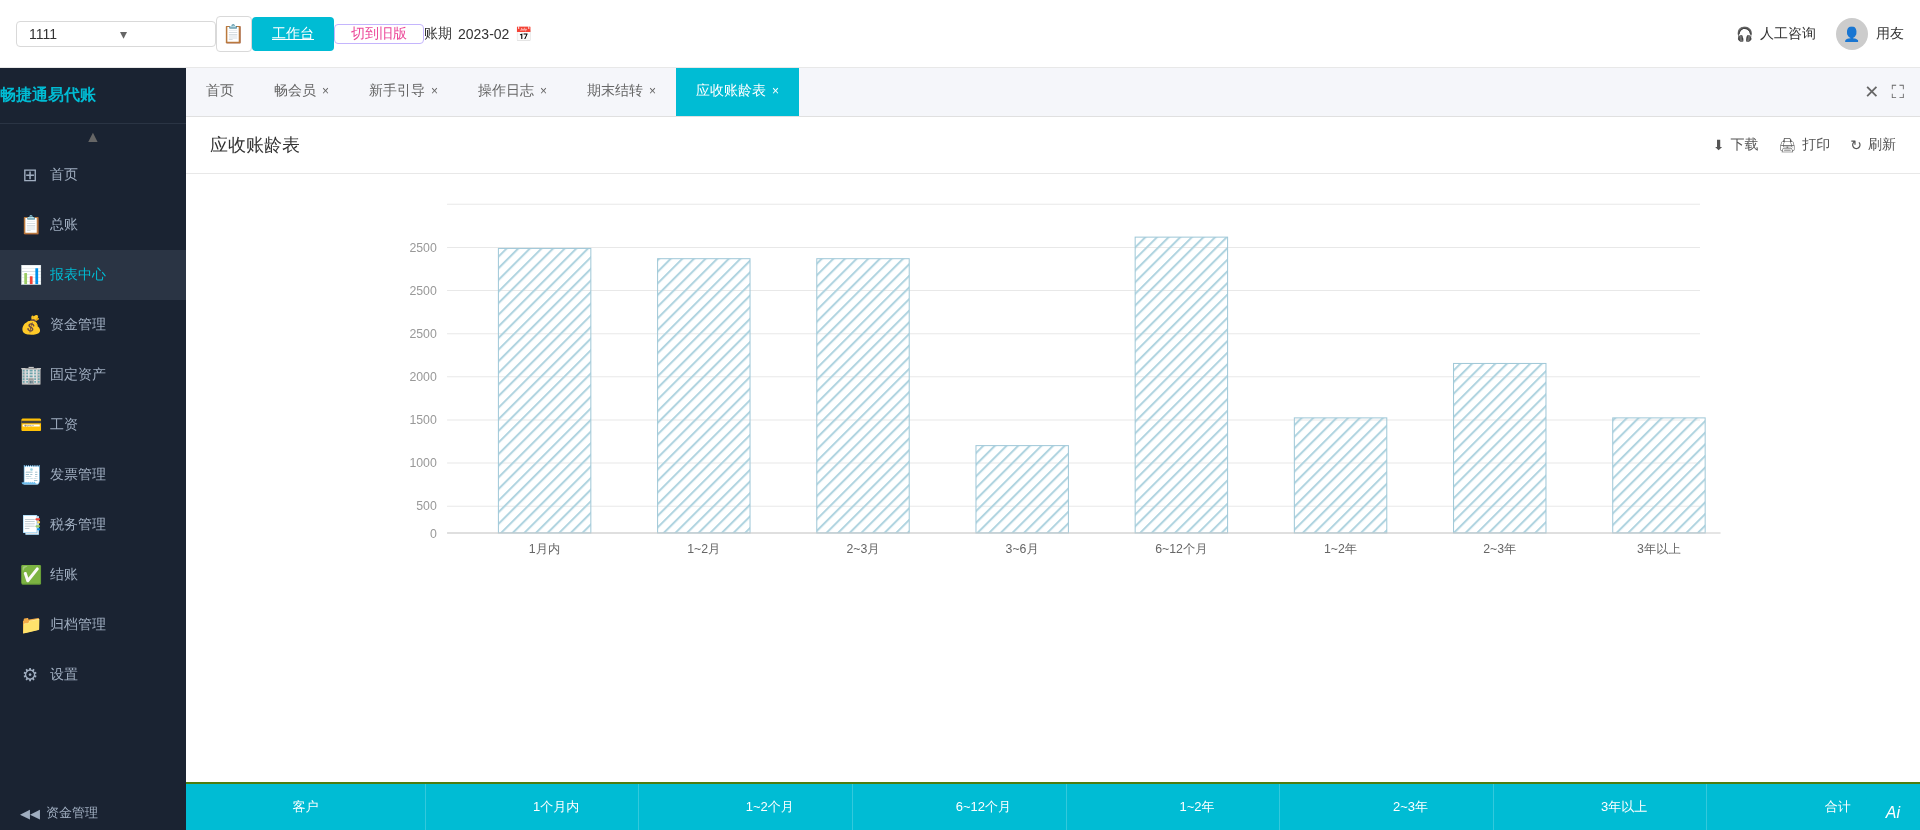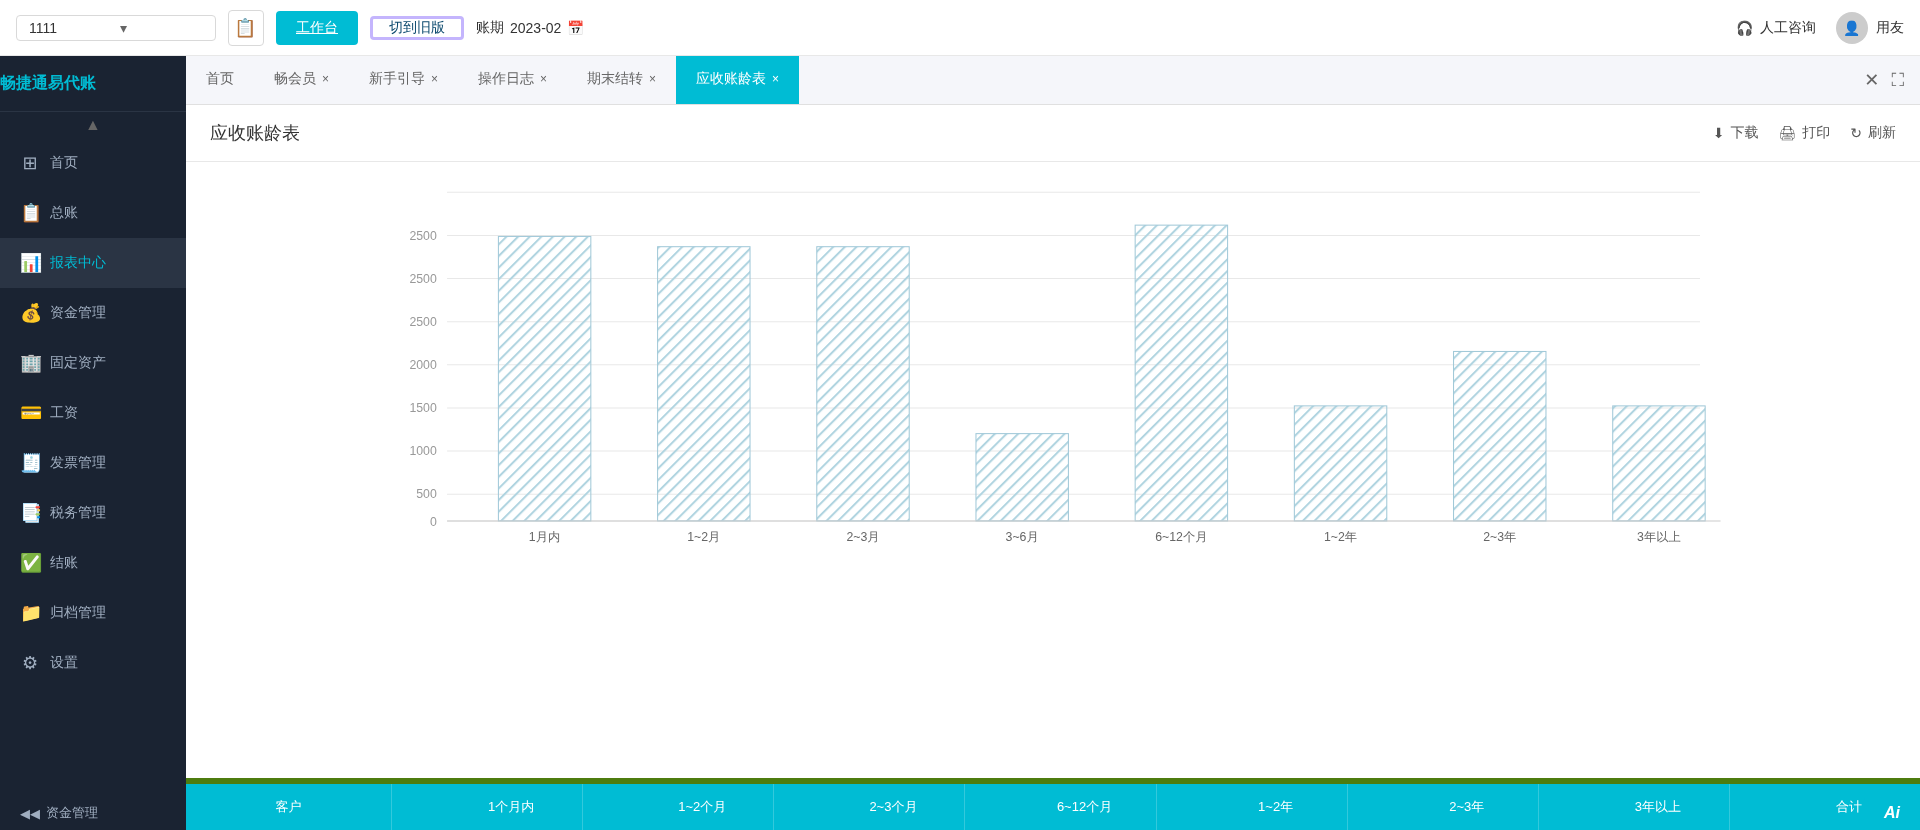--- a/index.html
+++ b/index.html
@@ -1,22 +1,22 @@
 <!DOCTYPE html>
 <html><head>
   <meta charset="utf-8">
   <style>
     * { box-sizing: border-box; margin: 0; padding: 0; }
     body { font-family: 'Microsoft YaHei', sans-serif; background: #f5f6fa; display: flex; flex-direction: column; height: 830px; overflow: hidden; }
 
     
     .top-header {
-      display: flex; align-items: center; height: 56px;
+      display: flex; align-items: center; height: 68px;
       background: #fff; border-bottom: 1px solid #e8e8e8;
-      padding: 0 16px; gap: 12px; flex-shrink: 0;
+      padding: 0 16px; flex-shrink: 0;
     }
     .company-select {
       display: flex; align-items: center; gap: 8px;
       border: 1px solid #d9d9d9; border-radius: 4px;
       padding: 4px 12px; cursor: pointer; min-width: 200px;
       background: #fff;
     }
     .company-select span { font-size: 14px; color: #333; flex: 1; }
     .company-select .chevron { color: #666; }
     .calendar-btn {
@@ -25,21 +25,21 @@
       display: flex; align-items: center; justify-content: center;
       color: #666; font-size: 18px;
     }
     .workbench-btn {
       background: #00bcd4; color: #fff; border: none;
       padding: 8px 20px; border-radius: 4px; font-size: 14px;
       cursor: pointer;
       text-decoration: underline;
     }
     .switch-btn {
-      border: 3px solid #c4b5fd; color: #0c4a6e; background: #fff;
+      border: 1px solid #c4b5fd; color: #ec4899; background: #fff;
       padding: 0 16px; border-radius: 4px; font-size: 14px; cursor: pointer;
     }
     .period-info {
       display: flex; align-items: center; gap: 6px;
       font-size: 14px; color: #333;
     }
     .period-info .cal-icon { color: #00bcd4; }
     .header-right {
       margin-left: auto; display: flex; align-items: center; gap: 20px;
     }
@@ -145,37 +145,36 @@
       flex: 1; background: #fff; margin: 0; padding: 20px;
       position: relative; min-height: 400px;
     }
 
     
     .chart-svg { width: 100%; height: 380px; }
 
     
     .table-header {
       display: flex; background: #00bcd4; flex-shrink: 0;
-      border-top: 6px solid #4d7c0f;
+      border-top: 2px solid #4d7c0f;
       gap: 48px;
     }
     .table-header-cell {
       flex: 1; padding: 14px 8px; text-align: center;
       font-size: 13px; color: #fff; border-right: 1px solid rgba(255,255,255,0.2);
     }
     .table-header-cell:first-child { flex: 1.5; }
     .table-header-cell:last-child { border-right: none; }
 
     
     .ai-badge {
       position: fixed; bottom: 0; right: 0;
       background: #00bcd4; color: #fff;
       padding: 8px 20px; font-size: 16px; font-style: italic;
       border-radius: 4px 0 0 0;
-      font-weight: bold;
     }
   </style>
 </head>
 <body>
 
 <div class="top-header">
   <div class="company-select">
     <span>1111</span>
     <span class="chevron">▾</span>
   </div>
@@ -367,21 +366,20 @@
           <text x="1240" y="350" text-anchor="middle" font-size="12" fill="#666">3年以上</text>
 
           <line x1="60" y1="330" x2="1300" y2="330" stroke="#ccc" stroke-width="1"></line>
         </svg>
       </div>
 
       <div class="table-header">
         <div class="table-header-cell">客户</div>
         <div class="table-header-cell">1个月内</div>
         <div class="table-header-cell">1~2个月</div>
-        <div class="table-header-cell">2~3个月</div>
         <div class="table-header-cell">6~12个月</div>
         <div class="table-header-cell">1~2年</div>
         <div class="table-header-cell">2~3年</div>
         <div class="table-header-cell">3年以上</div>
         <div class="table-header-cell">合计</div>
       </div>
 
     </div>
 
   </div>

